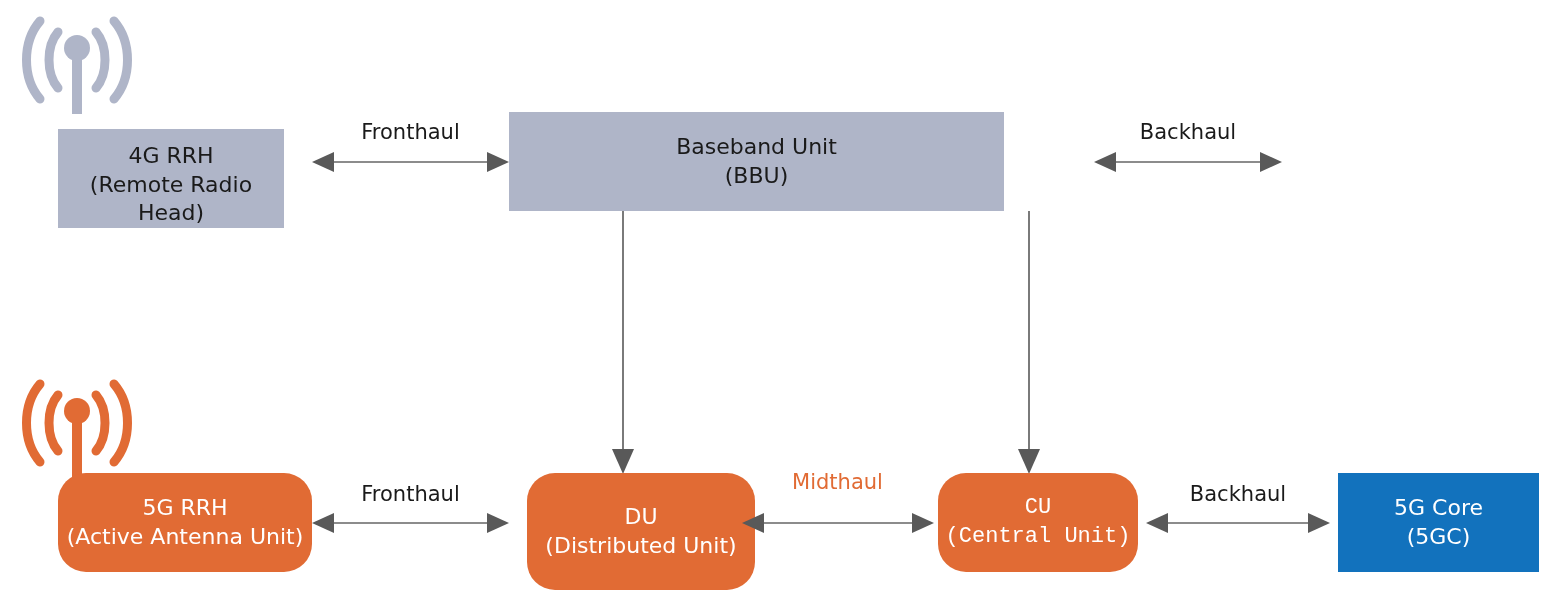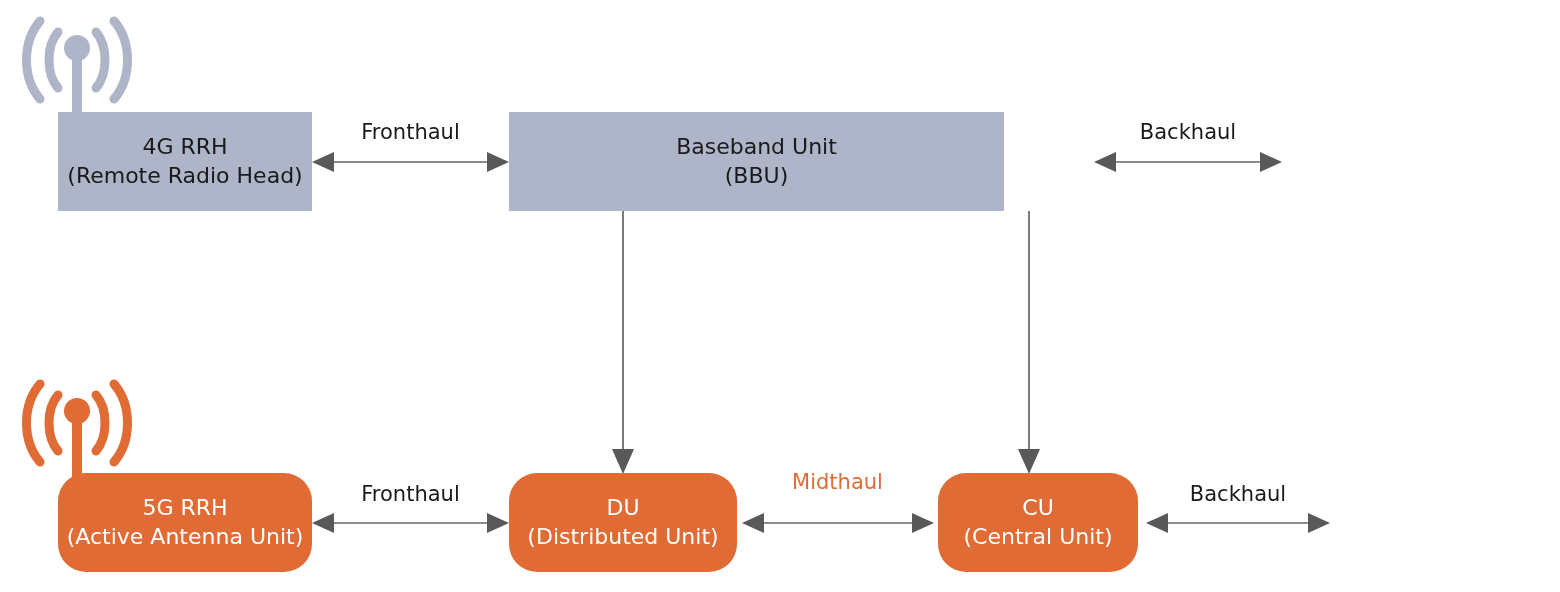--- a/index.html
+++ b/index.html
@@ -74,21 +74,21 @@
     <g fill="none" stroke="#afb5c8" stroke-width="9" stroke-linecap="round">
       <path d="M44 20 C 32 34, 32 62, 44 76"></path>
       <path d="M26 9  C 8 30, 8 66, 26 87"></path>
       <path d="M82 20 C 94 34, 94 62, 82 76"></path>
       <path d="M100 9 C 118 30, 118 66, 100 87"></path>
     </g>
     <circle cx="63" cy="36" r="13" fill="#afb5c8"></circle>
     <rect x="58" y="44" width="10" height="58" fill="#afb5c8"></rect>
   </svg>
 
-  <div class="node gray fs-22" style="left:58px; top:112px; width:254px; height:99px;">
+  <div class="node gray fs-22" style="left:58px; top:129px; width:226px; height:99px;align-items:flex-end;">
     <span class="node-label">4G RRH
 (Remote Radio Head)</span>
   </div>
 
   <div class="edge-label fs-21" style="left:312px; top:122px; width:197px;">
     <span>Fronthaul</span>
   </div>
   <svg class="conn" style="left:312px; top:150px;" width="197" height="24" viewBox="0 0 197 24">
     <line x1="18" y1="12" x2="179" y2="12" stroke="#8c8c8c" stroke-width="2"></line>
     <polygon points="0,12 22,2 22,22" fill="#595959"></polygon>
@@ -138,42 +138,46 @@
 
   <div class="edge-label fs-21" style="left:312px; top:484px; width:197px;">
     <span>Fronthaul</span>
   </div>
   <svg class="conn" style="left:312px; top:511px;" width="197" height="24" viewBox="0 0 197 24">
     <line x1="18" y1="12" x2="179" y2="12" stroke="#8c8c8c" stroke-width="2"></line>
     <polygon points="0,12 22,2 22,22" fill="#595959"></polygon>
     <polygon points="197,12 175,2 175,22" fill="#595959"></polygon>
   </svg>
 
-  <div class="node orange fs-22" style="left:509px; top:473px; width:228px; height:99px;">
+  <div class="node orange fs-22" style="left:527px; top:473px; width:228px; height:117px;">
     <span class="node-label">DU
 (Distributed Unit)</span>
   </div>
 
   <div class="edge-label fs-21 accent" style="left:737px; top:472px; width:201px;">
     <span>Midthaul</span>
   </div>
   <svg class="conn" style="left:742px; top:511px;" width="192" height="24" viewBox="0 0 192 24">
     <line x1="18" y1="12" x2="174" y2="12" stroke="#8c8c8c" stroke-width="2"></line>
     <polygon points="0,12 22,2 22,22" fill="#595959"></polygon>
     <polygon points="192,12 170,2 170,22" fill="#595959"></polygon>
   </svg>
 
-  <div class="node orange fs-22" style="left:938px; top:473px; width:200px; height:99px;">
+  <div class="node orange fs-22" style="left:938px; top:473px; width:200px; height:99px;font-family:Liberation Mono, monospace;">
     <span class="node-label">CU
 (Central Unit)</span>
   </div>
 
   <div class="edge-label fs-21" style="left:1138px; top:484px; width:200px;">
     <span>Backhaul</span>
   </div>
   <svg class="conn" style="left:1146px; top:511px;" width="184" height="24" viewBox="0 0 184 24">
     <line x1="18" y1="12" x2="166" y2="12" stroke="#8c8c8c" stroke-width="2"></line>
     <polygon points="0,12 22,2 22,22" fill="#595959"></polygon>
     <polygon points="184,12 162,2 162,22" fill="#595959"></polygon>
   </svg>
 
+  <div class="node blue fs-22" style="left:1338px; top:473px; width:201px; height:99px;">
+    <span class="node-label">5G Core
+(5GC)</span>
+  </div>
 
 </div>
 
 </body></html>

